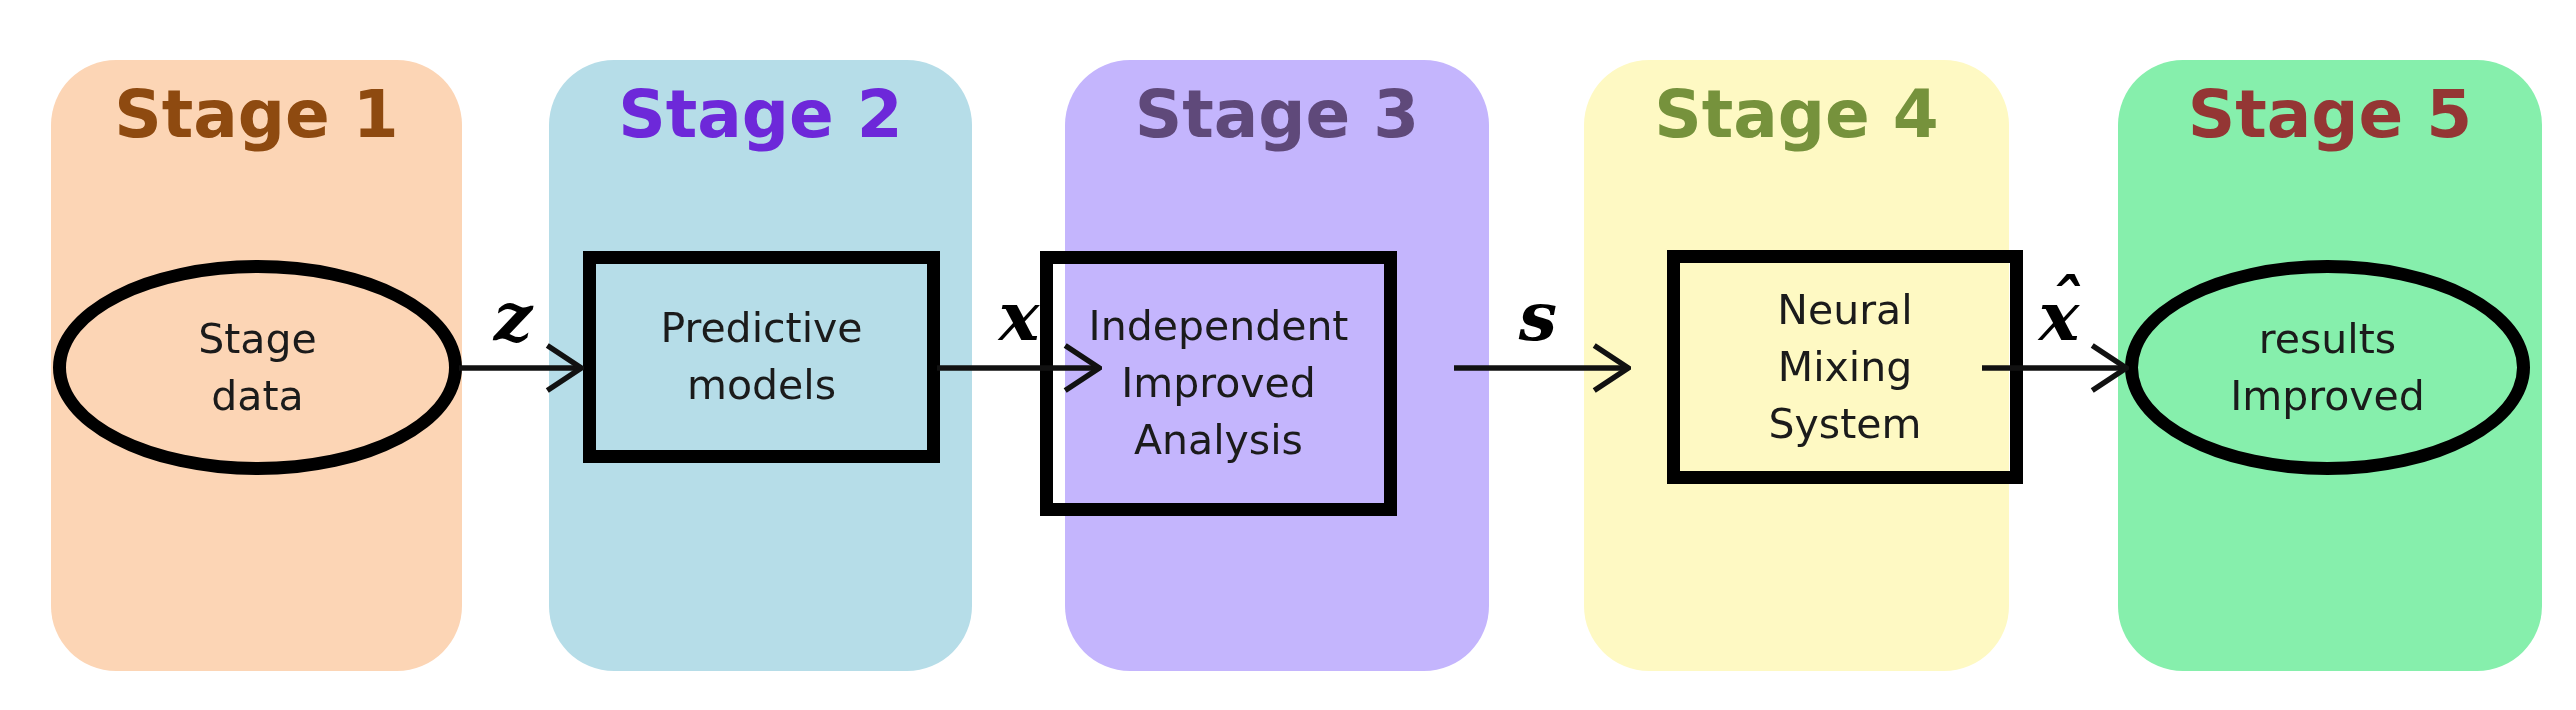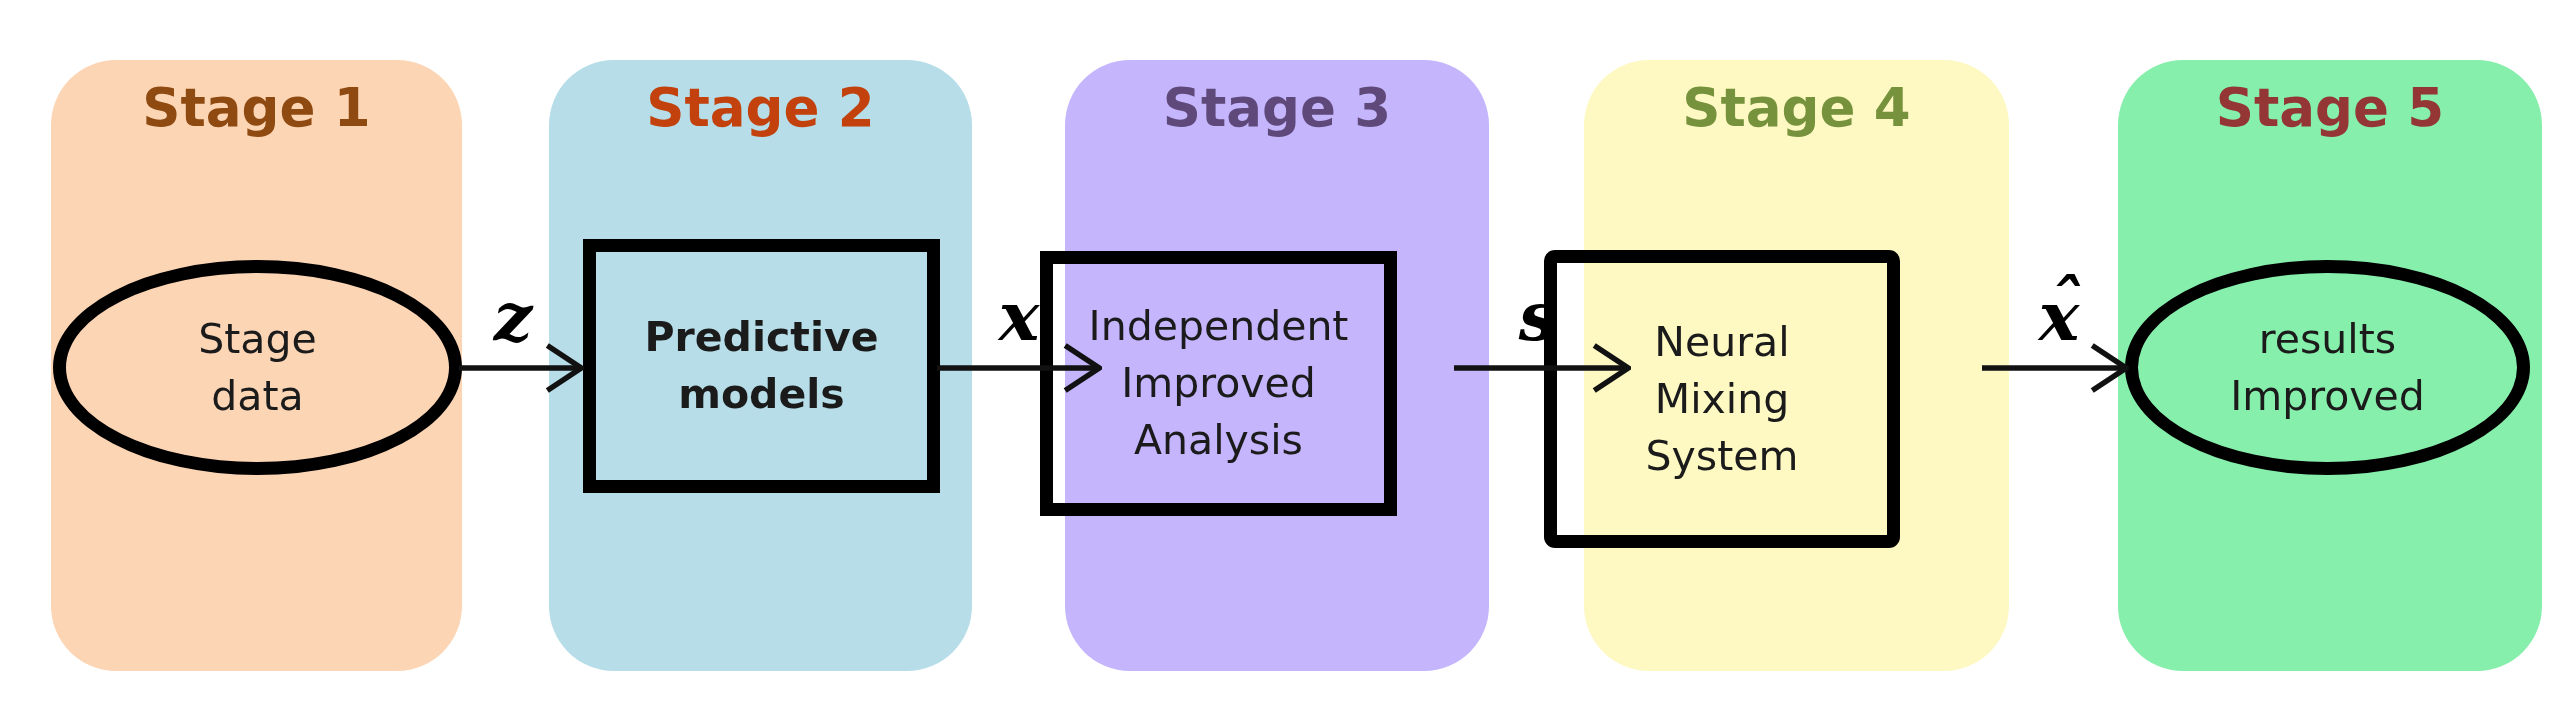--- a/index.html
+++ b/index.html
@@ -13,39 +13,39 @@
   
   .panel{position:absolute;top:60px;height:611px;border-radius:65px;}
   .p1{left:51px;width:411px;background:#FCD5B5;}
   .p2{left:549px;width:423px;background:#B6DDE8;}
   .p3{left:1065px;width:424px;background:#c4b5fd;}
   .p4{left:1584px;width:425px;background:#fef9c3;}
   .p5{left:2118px;width:424px;background:#86efac;}
   .title{
     margin:19px 0 0 0;
     text-align:center;
-    font-size:53px;font-weight:bold;line-height:1.1;
+    font-size:66px;font-weight:bold;line-height:1.1;
   }
   .t1{color:#8E4A10;}
-  .t2{color:#c2410c;}
+  .t2{color:#6d28d9;}
   .t3{color:#5F497A;}
   .t4{color:#76923C;}
   .t5{color:#943634;}
   
   .shape{
     position:absolute;
     border:13.6px solid #000;
     box-sizing:border-box;
     display:flex;align-items:center;justify-content:center;
   }
   .shape.ellipse{border-radius:50%;}
   .e1{left:53px;top:260px;width:409px;height:215px;}
-  .r2{left:583px;top:239px;width:357px;height:254px;font-weight:bold;}
+  .r2{left:583px;top:251px;width:357px;height:212px;}
   .r3{left:1040px;top:251px;width:357px;height:265px;}
-  .r4{left:1544px;top:250px;width:356px;height:298px;border-radius:11px;}
+  .r4{left:1667px;top:250px;width:356px;height:234px;}
   .e5{left:2125px;top:260px;width:405px;height:215px;}
   .shape-text{
     display:flex;flex-direction:column;
     text-align:center;
     font-size:41px;line-height:57px;
     color:#1b1b1b;
   }
   
   .arrow{position:absolute;top:327px;height:82px;}
   .a1{left:459px;width:125px;}

